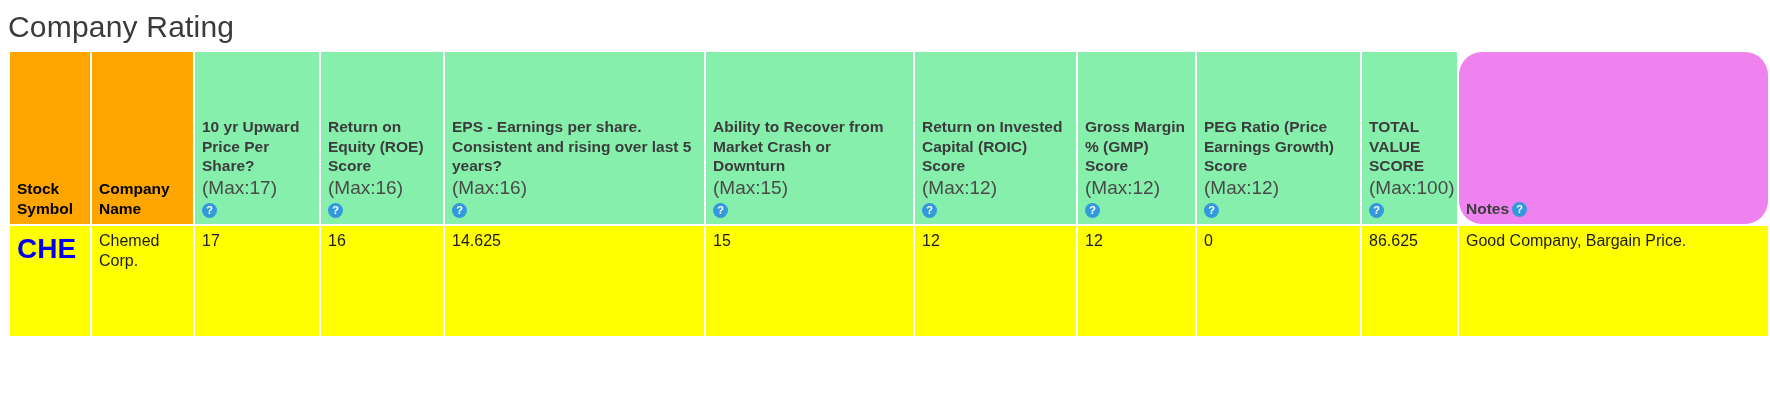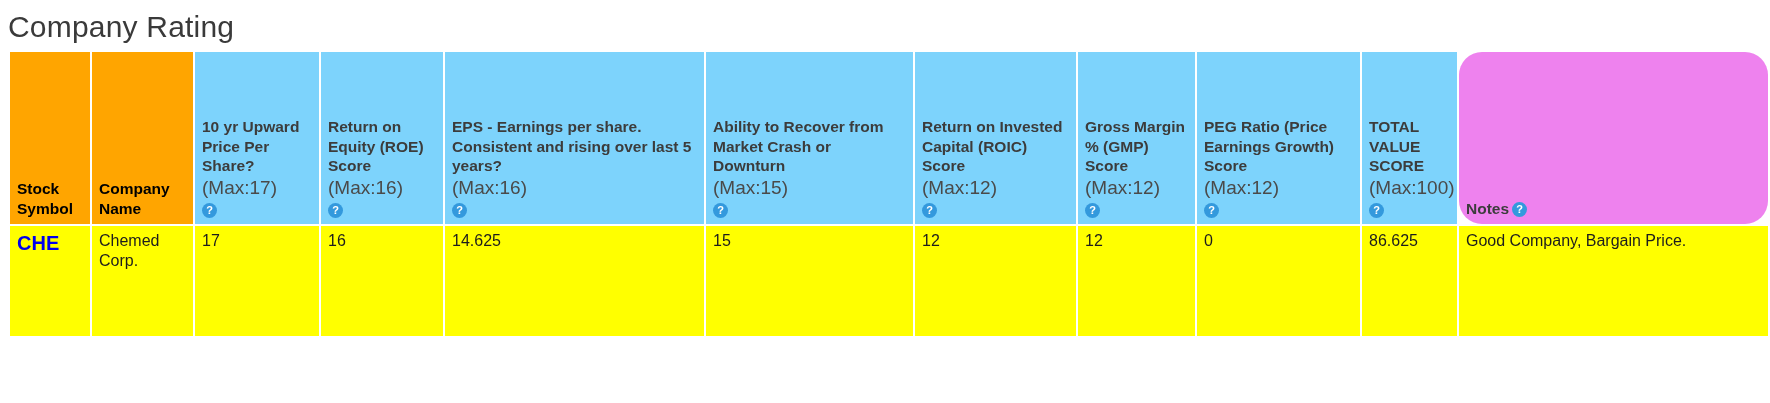--- a/index.html
+++ b/index.html
@@ -39,21 +39,21 @@
     text-align: left;
   }
 
   th.hdr-plain {
     background: #ffa500;
     color: #000000;
     font-weight: bold;
     height: 172px;
   }
   th.hdr-metric {
-    background: #7dd3fc;
+    background: #86efac;
     color: #3c3c3c;
     font-weight: bold;
     height: 172px;
   }
   th.hdr-notes {
     background: #ee82ee;
     color: #3c3c3c;
     font-weight: bold;
     height: 172px;
     white-space: nowrap;
@@ -96,21 +96,21 @@
     font-size: 16px;
   }
   td.cell-symbol {
     background: #ffff00;
     vertical-align: top;
     height: 110px;
   }
   .symbol-link {
     color: #0000ee;
     font-weight: bold;
-    font-size: 20px;
+    font-size: 28px;
     text-decoration: none;
     cursor: pointer;
   }
 
   
   col.c0 { width: 80px; }
   col.c1 { width: 101px; }
   col.c2 { width: 124px; }
   col.c3 { width: 122px; }
   col.c4 { width: 259px; }

